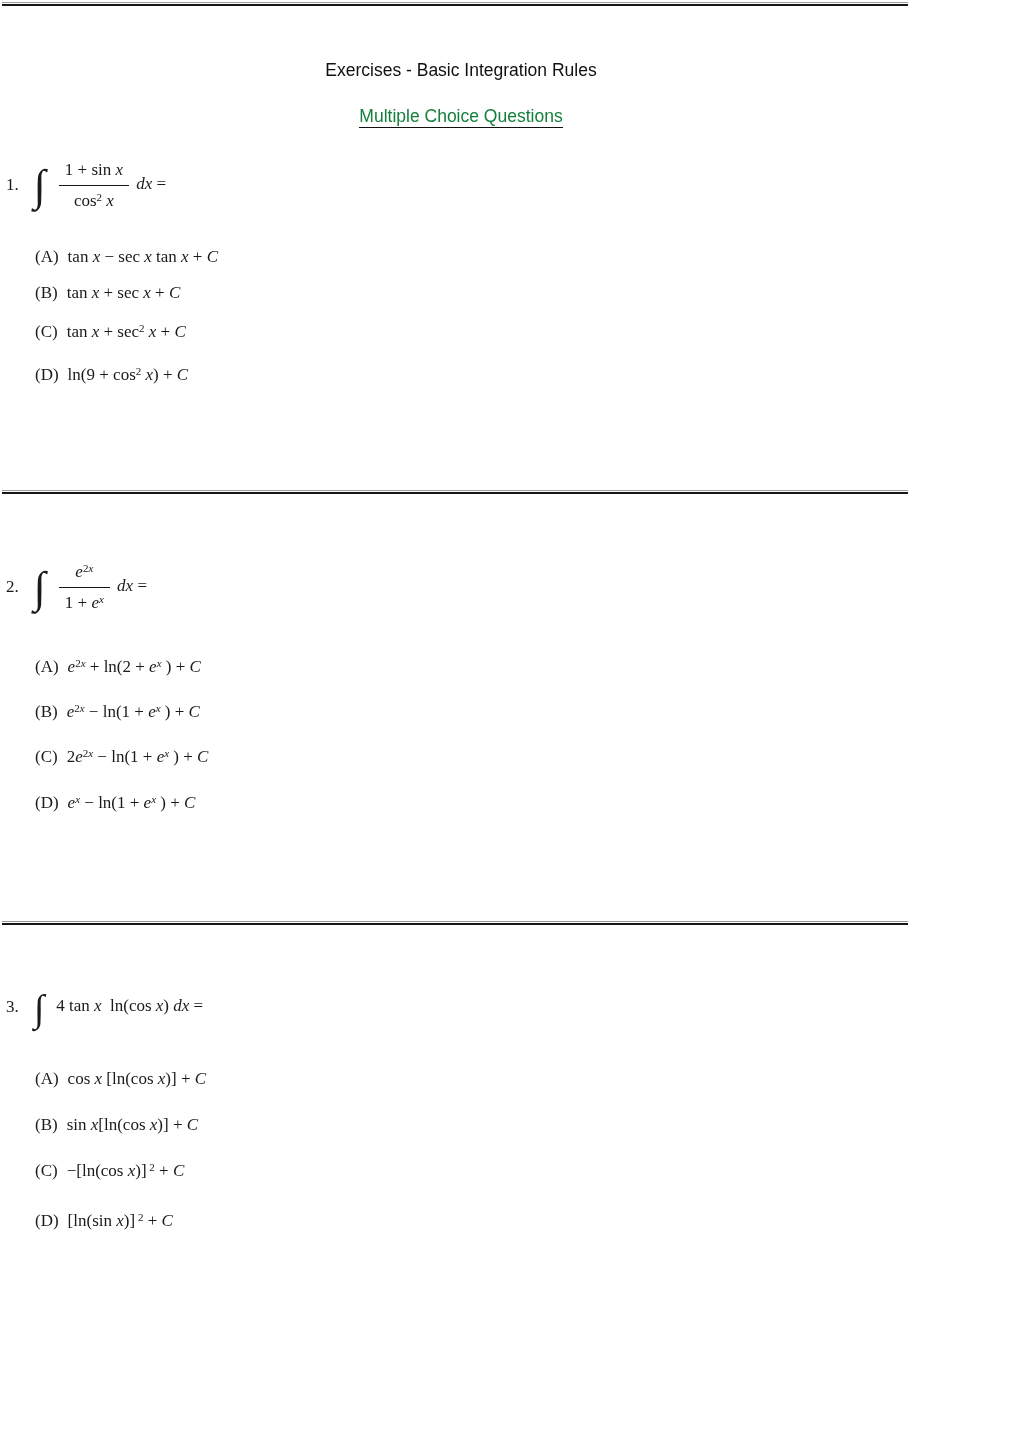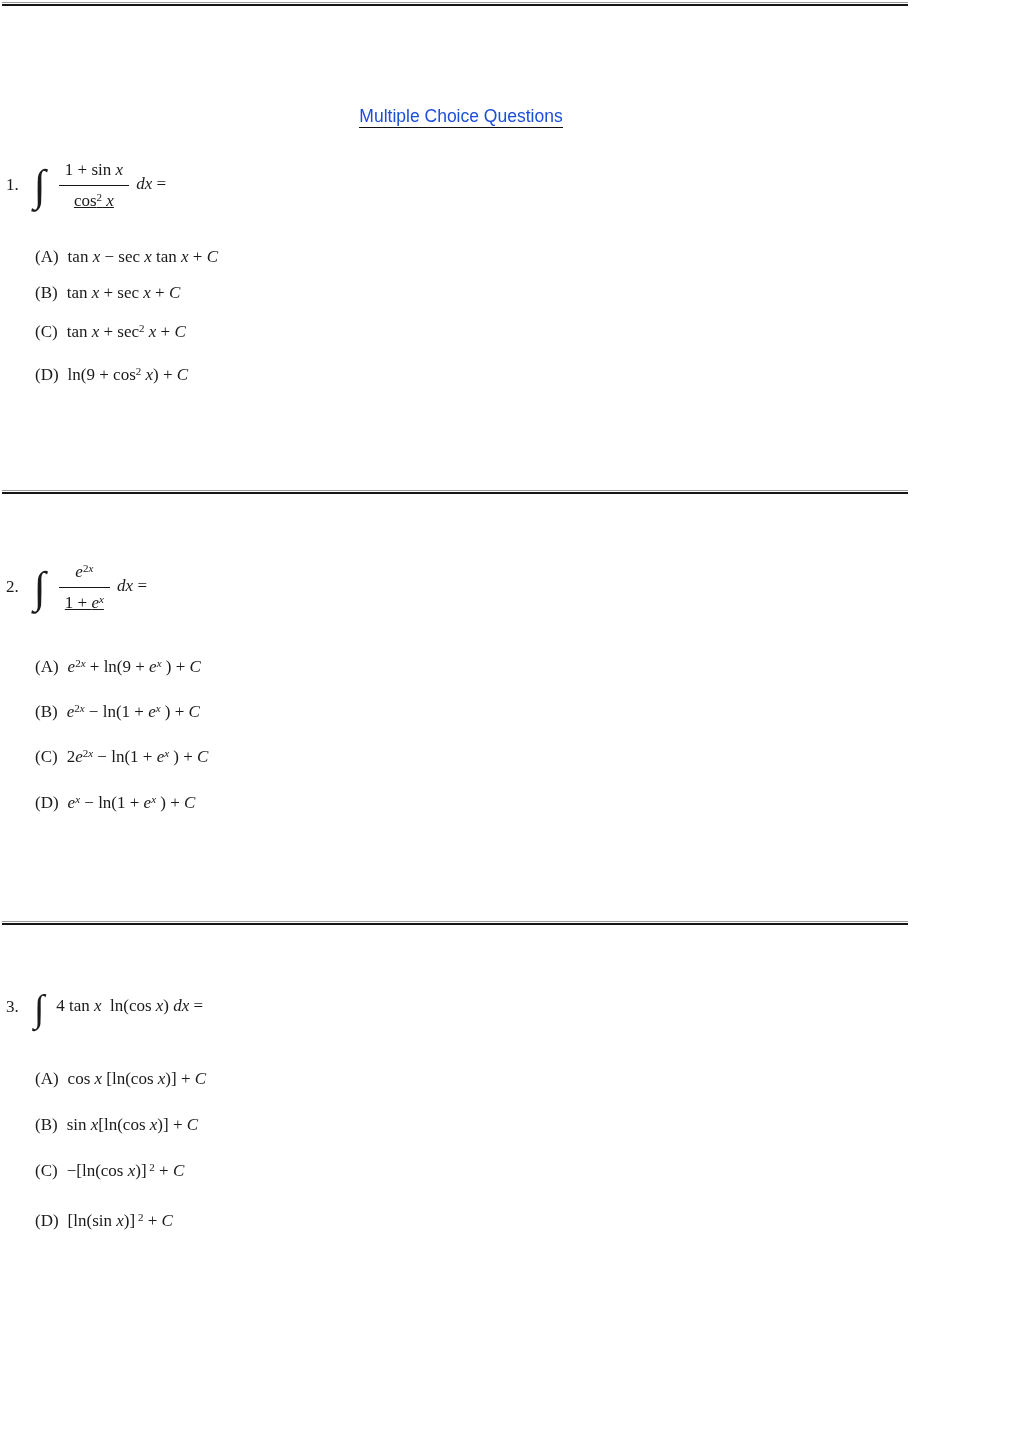--- a/index.html
+++ b/index.html
@@ -11,48 +11,49 @@
   .rule {
     position:absolute; left:2px; width:906px; height:4px;
     border-top:1.4px solid #9a9a9a; border-bottom:2.4px solid #161616;
   }
   .title-block {
     position:absolute; left:0; top:60px; width:922px; text-align:center;
     font-family:"Liberation Sans", sans-serif; font-size:17.5px; color:#101010;
   }
   .subtitle-block {
     position:absolute; left:0; top:106px; width:922px; text-align:center;
-    font-family:"Liberation Sans", sans-serif; font-size:17.5px; color:#1d4ed8;
+    font-family:"Liberation Sans", sans-serif; font-size:17.5px; color:#15803d;
   }
   .subtitle-block .u { border-bottom:1.6px solid #101010; padding-bottom:1px; }
   .stem { position:absolute; left:6px; display:flex; align-items:center; height:60px; }
   .stem--inline { height:46px; }
   .qnum { font-size:17px; margin-right:15px; }
   .opt { position:absolute; left:35px; display:flex; align-items:center; height:34px; }
   .optlabel { font-size:17px; margin-right:9px; white-space:pre; }
   .math { font-size:17px; white-space:pre; line-height:1.25; }
   .tk-r { font-style:normal; }
   .tk-i { font-style:italic; }
   .tk-sup { font-size:11px; vertical-align:5.5px; line-height:0; }
   .frac { display:inline-block; vertical-align:middle; text-align:center; margin:15px 3px; }
   .frac .num { display:block; border-bottom:1.5px solid #151515; padding:1px 6px 4px; }
-  .frac .den { display:block; padding:4px 6px 1px;text-decoration:underline; }
+  .frac .den { display:block; padding:4px 6px 1px; }
   .int {
     font-size:44px; line-height:0.8; vertical-align:middle;
     position:relative; top:1px; margin-right:10px; font-style:normal;
   }
   .math--q3 .int { font-size:38px; margin-right:12px; }
 </style>
 </head>
 <body>
 
 <div class="page">
 
   <div class="rule" style="top:2px"></div>
 
+  <div class="title-block">Exercises - Basic Integration Rules</div>
   <div class="subtitle-block">
     <span class="u">Multiple Choice Questions</span>
   </div>
 
   <div class="stem" style="top:155px">
     <span class="qnum">1.</span>
     <span class="math"><span class="int">∫</span><span class="frac"><span class="num"><span class="tk-r">1 + sin </span><span class="tk-i">x</span></span><span class="den"><span class="tk-r">cos</span><sup class="tk-sup"><span class="tk-r">2</span></sup><span class="tk-i"> x</span></span></span><span class="tk-i"> dx</span><span class="tk-r"> = </span></span>
   </div>
   <div class="opt" style="top:240px">
     <span class="optlabel">(A)</span>
@@ -72,21 +73,21 @@
   </div>
 
   <div class="rule" style="top:490px"></div>
 
   <div class="stem" style="top:557px">
     <span class="qnum">2.</span>
     <span class="math"><span class="int">∫</span><span class="frac"><span class="num"><span class="tk-i">e</span><sup class="tk-sup"><span class="tk-r">2</span><span class="tk-i">x</span></sup></span><span class="den"><span class="tk-r">1 + </span><span class="tk-i">e</span><sup class="tk-sup"><span class="tk-i">x</span></sup></span></span><span class="tk-i"> dx</span><span class="tk-r"> = </span></span>
   </div>
   <div class="opt" style="top:650px">
     <span class="optlabel">(A)</span>
-    <span class="math"><span class="tk-i">e</span><sup class="tk-sup"><span class="tk-r">2</span><span class="tk-i">x</span></sup><span class="tk-r"> + ln(9 + </span><span class="tk-i">e</span><sup class="tk-sup"><span class="tk-i">x</span></sup><span class="tk-r"> ) + </span><span class="tk-i">C</span></span>
+    <span class="math"><span class="tk-i">e</span><sup class="tk-sup"><span class="tk-r">2</span><span class="tk-i">x</span></sup><span class="tk-r"> + ln(2 + </span><span class="tk-i">e</span><sup class="tk-sup"><span class="tk-i">x</span></sup><span class="tk-r"> ) + </span><span class="tk-i">C</span></span>
   </div>
   <div class="opt" style="top:695px">
     <span class="optlabel">(B)</span>
     <span class="math"><span class="tk-i">e</span><sup class="tk-sup"><span class="tk-r">2</span><span class="tk-i">x</span></sup><span class="tk-r"> − ln(1 + </span><span class="tk-i">e</span><sup class="tk-sup"><span class="tk-i">x</span></sup><span class="tk-r"> ) + </span><span class="tk-i">C</span></span>
   </div>
   <div class="opt" style="top:740px">
     <span class="optlabel">(C)</span>
     <span class="math"><span class="tk-r">2</span><span class="tk-i">e</span><sup class="tk-sup"><span class="tk-r">2</span><span class="tk-i">x</span></sup><span class="tk-r"> − ln(1 + </span><span class="tk-i">e</span><sup class="tk-sup"><span class="tk-i">x</span></sup><span class="tk-r"> ) + </span><span class="tk-i">C</span></span>
   </div>
   <div class="opt" style="top:786px">

